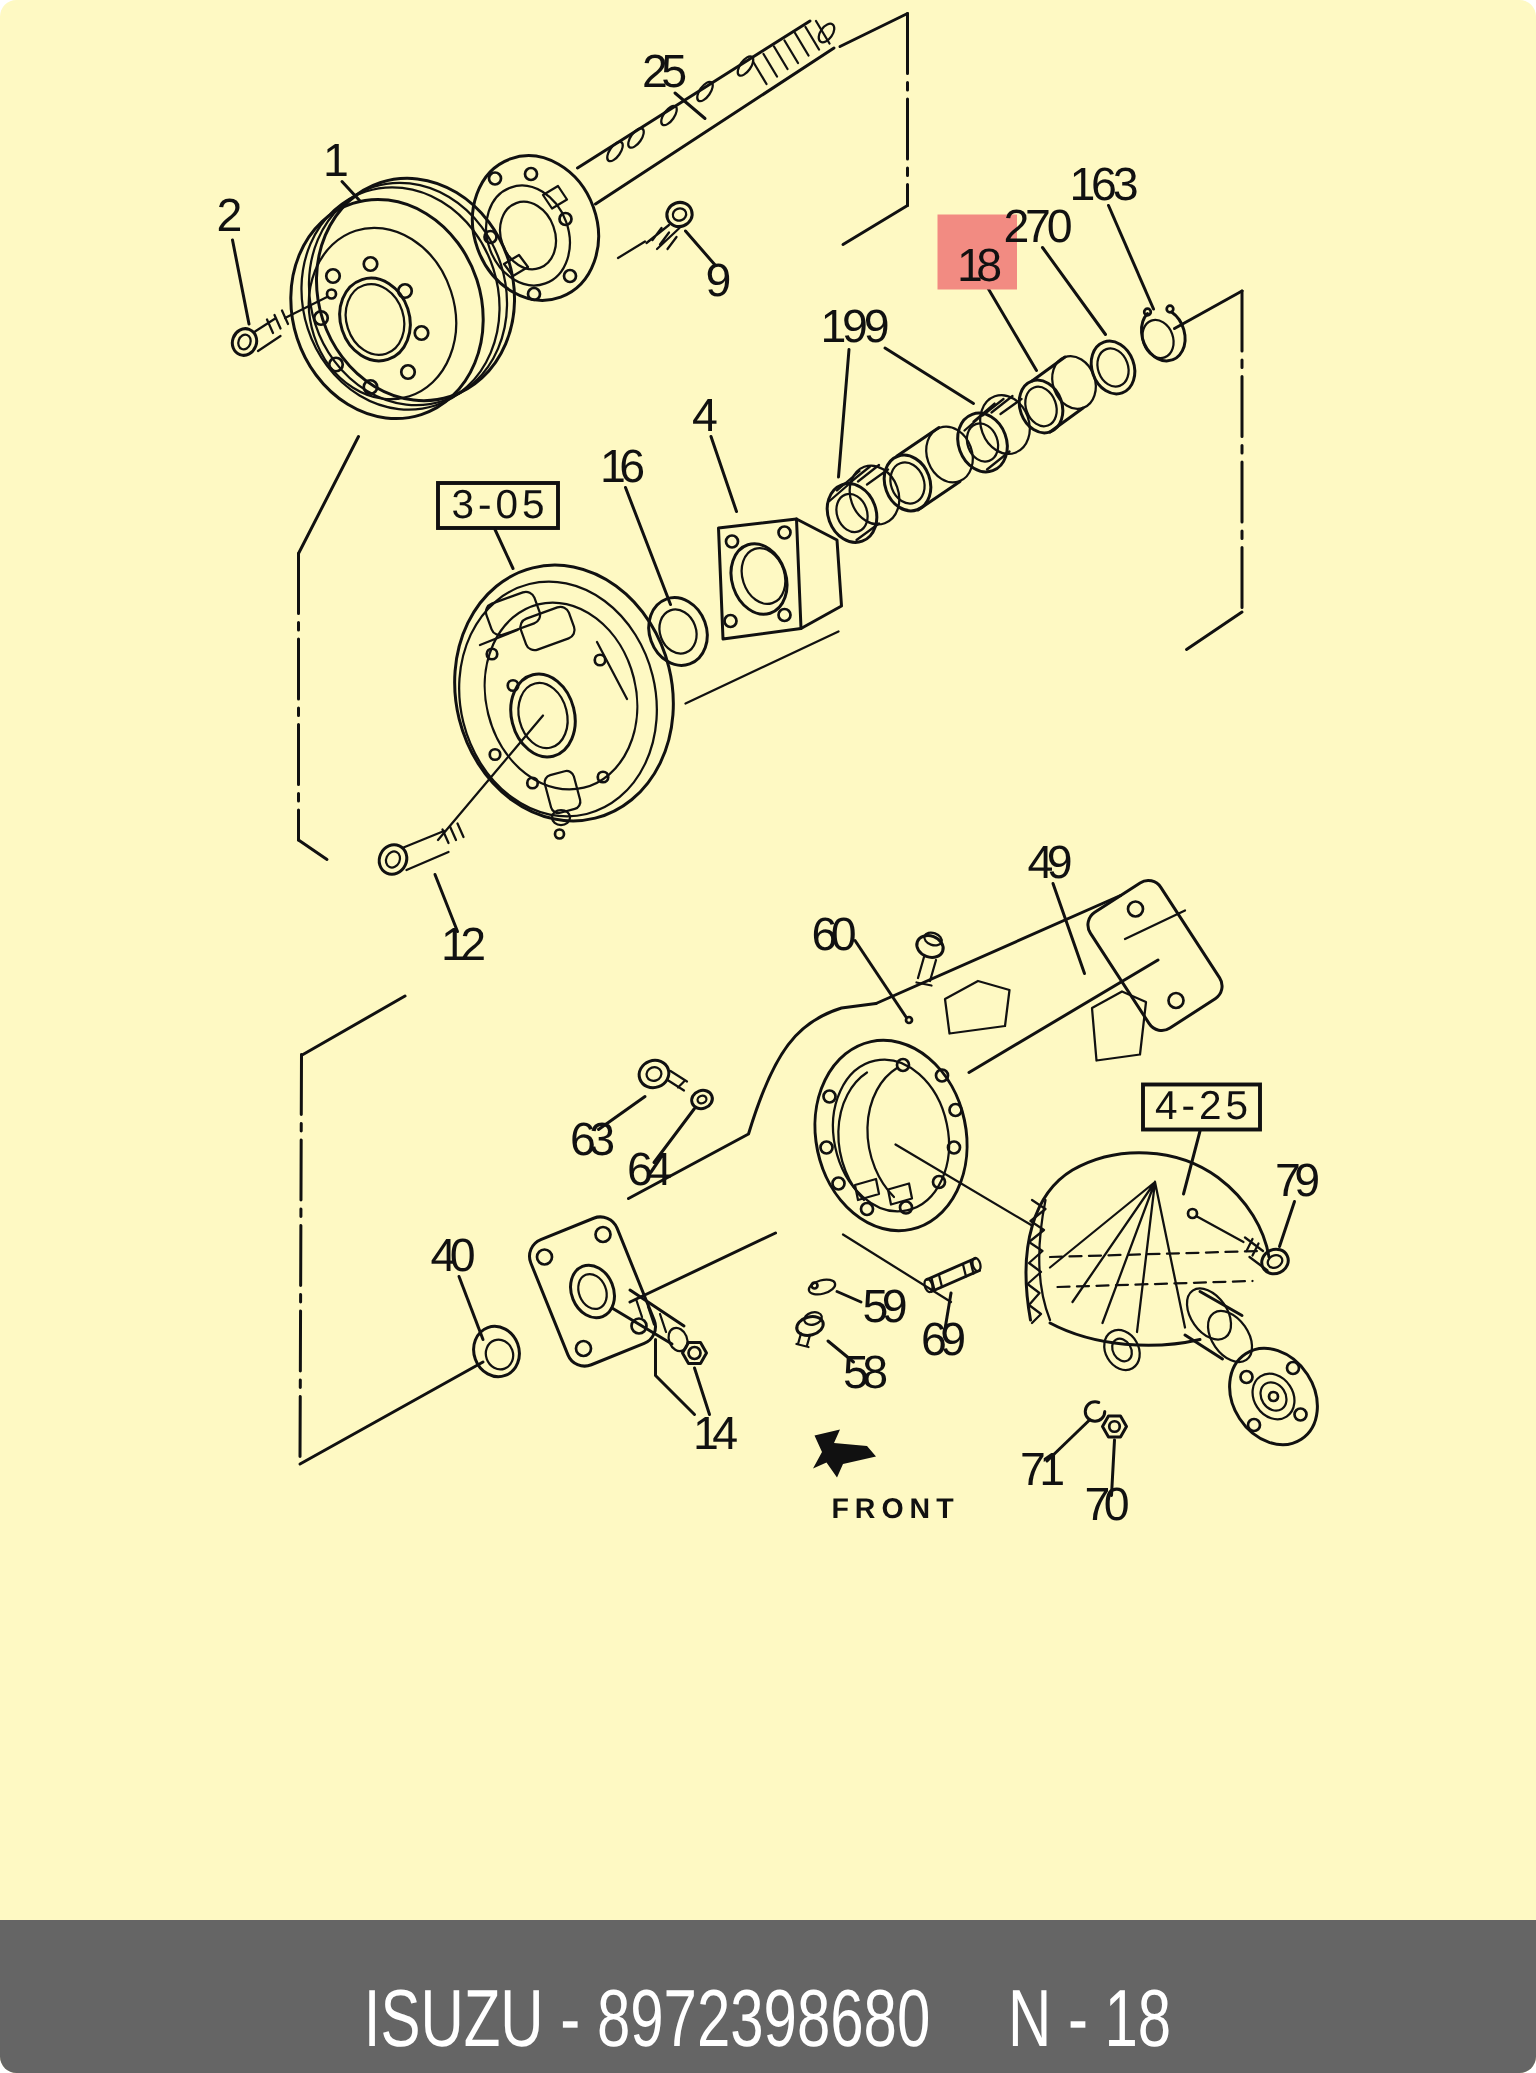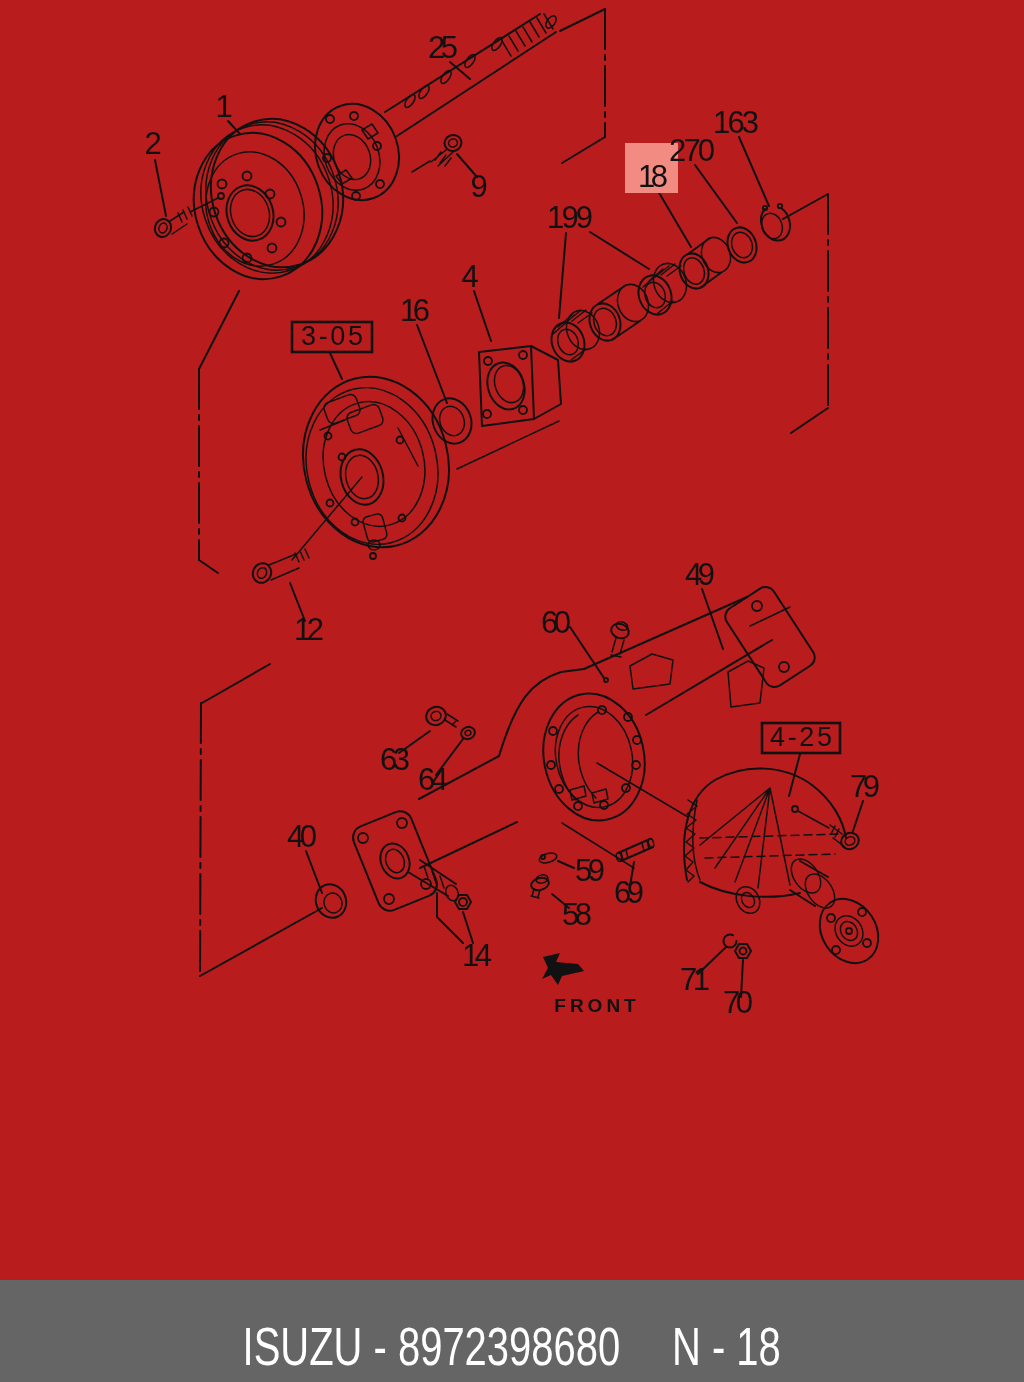--- a/index.html
+++ b/index.html
@@ -1,17 +1,17 @@
 <!DOCTYPE html>
 <html><head>
 <meta charset="utf-8">
 <style>
   html,body{margin:0;padding:0;background:#fff;}
-  .page{position:relative;width:1024px;height:1382px;background:#b91c1c;overflow:hidden;
-        font-family:"Liberation Sans",sans-serif;}
+  .page{position:relative;width:1024px;height:1382px;background:#fef9c3;overflow:hidden;
+        font-family:"Liberation Sans",sans-serif;border-radius:11px;}
   svg{display:block;}
   .ln{fill:none;stroke:#111;stroke-width:2;stroke-linejoin:round;stroke-linecap:round;}
   .thin{stroke-width:1.5;}
   .dashdot{stroke-dasharray:40 6 5 6;}
   .dash{stroke-dasharray:8 5;stroke-width:1.5;}
   .hole{fill:none;stroke:#111;stroke-width:1.8;}
   .lbl{font-family:"Liberation Sans",sans-serif;font-size:31px;fill:#111;text-anchor:middle;}
   .boxlbl{font-size:27px;}
   .front-lbl{font-size:19px;letter-spacing:4px;font-weight:bold;}
   .refbox{fill:none;stroke:#111;stroke-width:2.6;}

